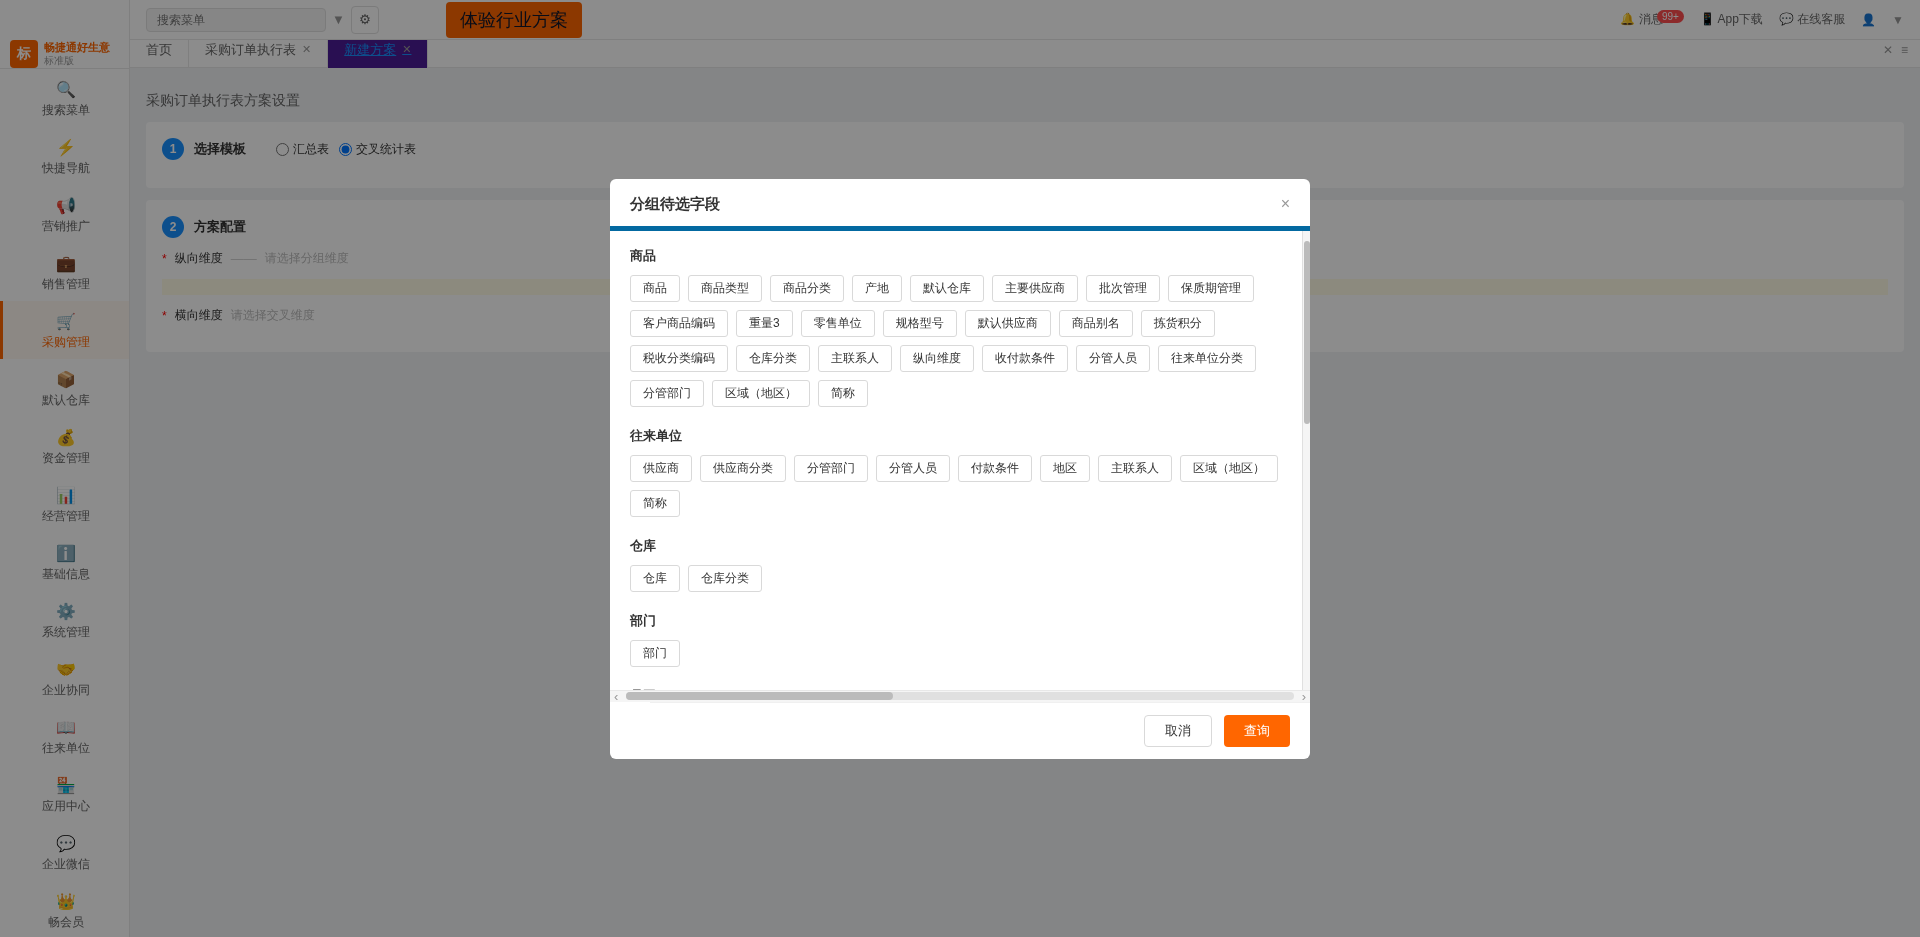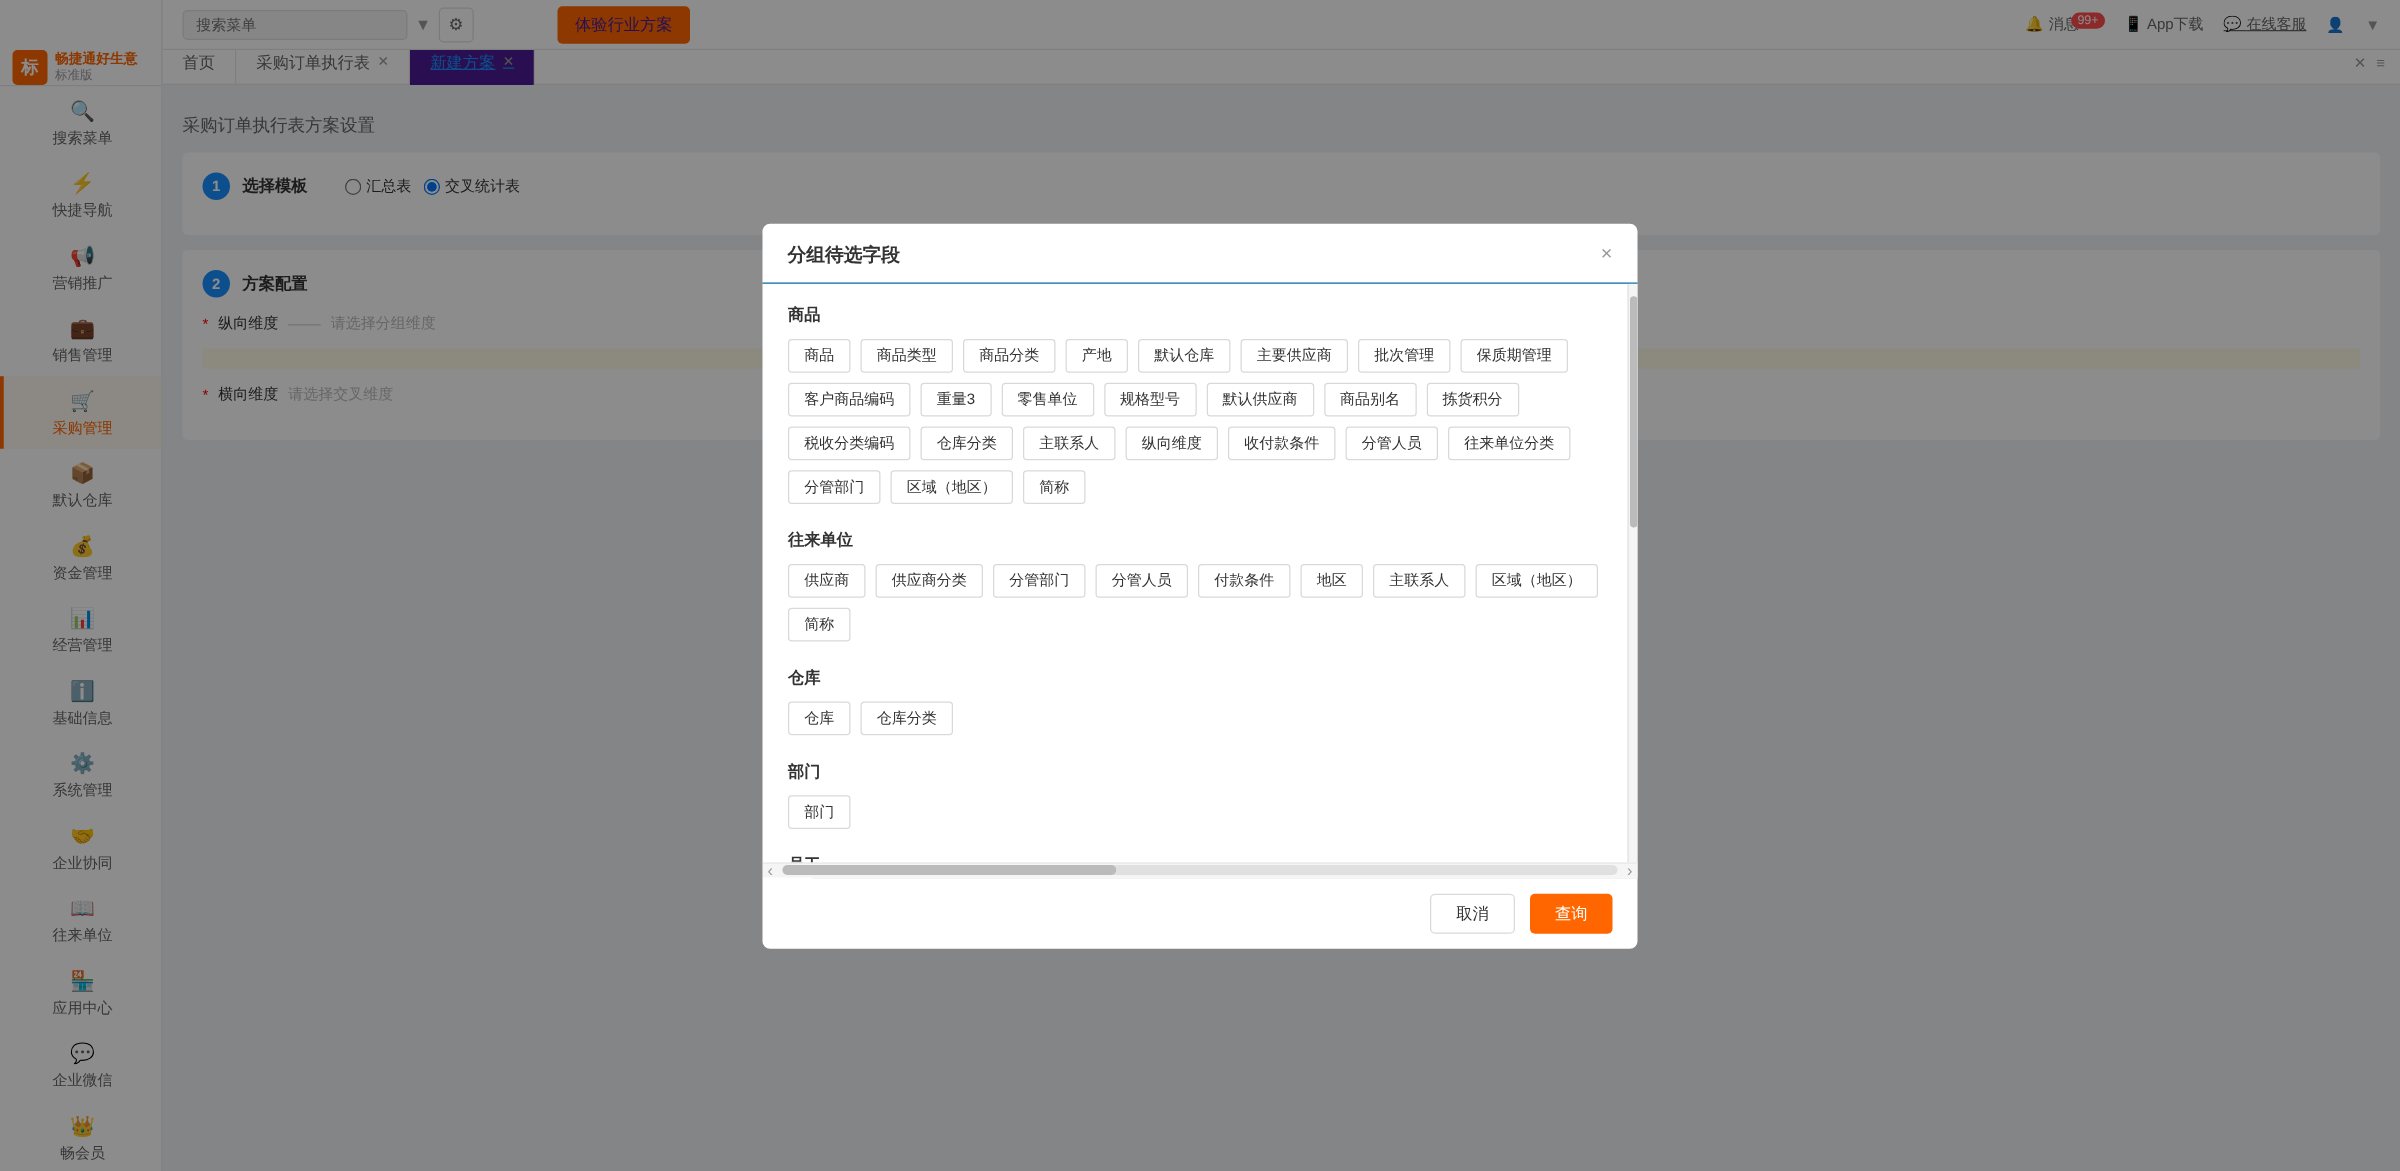--- a/index.html
+++ b/index.html
@@ -59,25 +59,25 @@
       border: 1px solid #e0e0e0;
       border-radius: 4px;
       cursor: pointer;
       display: flex;
       align-items: center;
       justify-content: center;
       color: #666;
     }
     .experience-btn {
       background: #ff6600;
-      color: #4c1d95;
+      color: #0f172a;
       border: none;
       border-radius: 4px;
       padding: 6px 14px;
-      font-size: 13px;
+      font-size: 18px;
       cursor: pointer;
     }
     .top-right {
       margin-left: auto;
       display: flex;
       align-items: center;
       gap: 16px;
       font-size: 12px;
       color: #666;
     }
@@ -222,21 +222,21 @@
       max-height: 580px;
       display: flex;
       flex-direction: column;
       position: relative;
     }
     .modal-header {
       display: flex;
       align-items: center;
       justify-content: space-between;
       padding: 16px 20px 12px;
-      border-bottom: 1px solid #0369a1;
+      border-bottom: 5px solid #0369a1;
       flex-shrink: 0;
     }
     .modal-title {
       font-size: 15px;
       font-weight: 600;
       color: #333;
     }
     .modal-close {
       cursor: pointer;
       color: #999;
@@ -428,21 +428,21 @@
     <button class="gear-btn">⚙</button>
   </div>
   <button class="experience-btn">体验行业方案</button>
   <div class="top-right">
     <span style="cursor:pointer;">
       🔔 <span>消息</span><sup class="badge">99+</sup>
     </span>
     <span style="cursor:pointer;">
       📱 <span>App下载</span>
     </span>
-    <span style="cursor:pointer;text-decoration:underline;">
+    <span style="cursor:pointer;">
       💬 <span>在线客服</span>
     </span>
     <span style="cursor:pointer;">👤</span>
     <span style="cursor:pointer; color:#999;">▼</span>
   </div>
 </div>
 
 <div class="tab-bar">
   <div class="tab-item">
     <span>首页</span>

